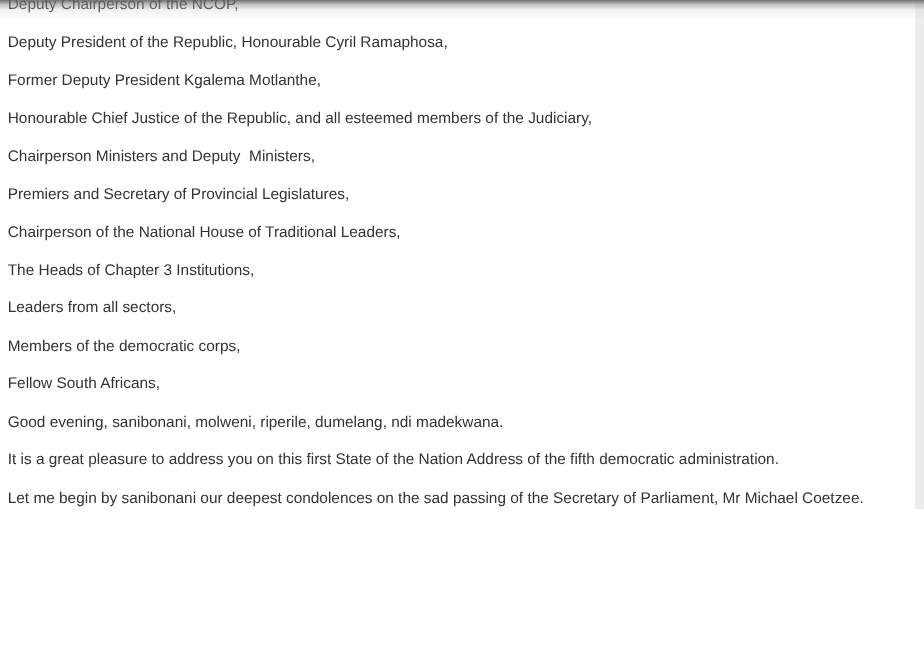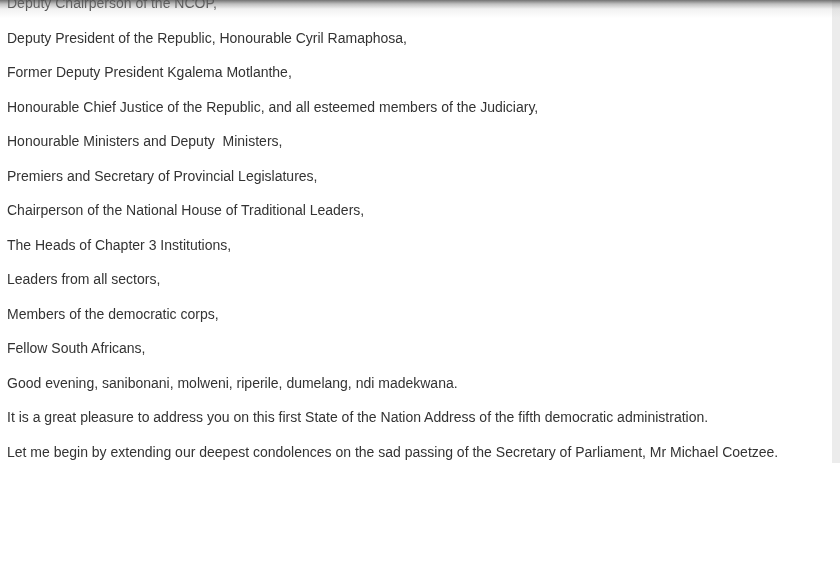--- a/index.html
+++ b/index.html
@@ -53,26 +53,26 @@
   </style>
 </head>
 <body>
 
 <div class="page">
   <div class="content">
     <p>Deputy Chairperson of the NCOP,</p>
     <p>Deputy President of the Republic, Honourable Cyril Ramaphosa,</p>
     <p>Former Deputy President Kgalema Motlanthe,</p>
     <p>Honourable Chief Justice of the Republic, and all esteemed members of the Judiciary,</p>
-    <p>Honourable Ministers and Deputy  Ministers,</p>
+    <p>Chairperson Ministers and Deputy  Ministers,</p>
     <p>Premiers and Secretary of Provincial Legislatures,</p>
     <p>Chairperson of the National House of Traditional Leaders,</p>
     <p>The Heads of Chapter 3 Institutions,</p>
     <p>Leaders from all sectors,</p>
     <p>Members of the democratic corps,</p>
     <p>Fellow South Africans,</p>
     <p>Good evening, sanibonani, molweni, riperile, dumelang, ndi madekwana.</p>
     <p>It is a great pleasure to address you on this first State of the Nation Address of the fifth democratic administration.</p>
-    <p>Let me begin by extending our deepest condolences on the sad passing of the Secretary of Parliament, Mr Michael Coetzee.</p>
+    <p>Let me begin by sanibonani our deepest condolences on the sad passing of the Secretary of Parliament, Mr Michael Coetzee.</p>
   </div>
   <div class="top-shadow"></div>
   <div class="side-strip"></div>
 </div>
 
 </body></html>

